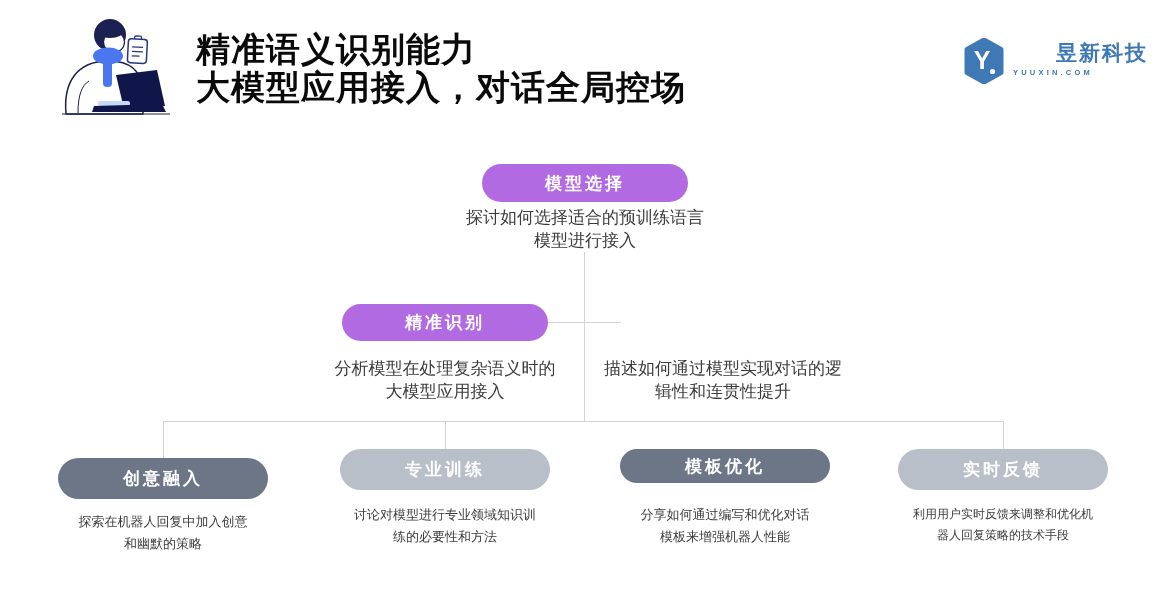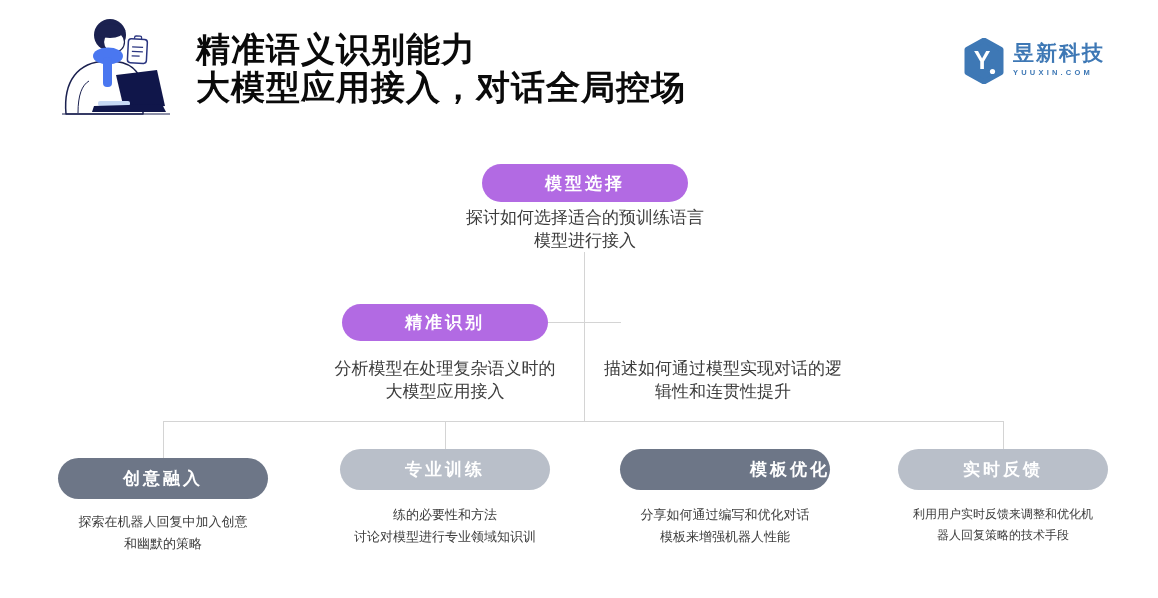--- a/index.html
+++ b/index.html
@@ -11,21 +11,21 @@
   body{font-family:"Liberation Sans","DejaVu Sans",sans-serif;}
   .stage{position:relative;width:1158px;height:598px;background:#ffffff;overflow:hidden;}
 
   
   .illus{position:absolute;left:48px;top:8px;width:130px;height:112px;}
   .titles{position:absolute;left:196px;top:30px;}
   .titles .t{font-size:34px;font-weight:800;color:var(--title);line-height:38px;letter-spacing:1px;}
   .logo{position:absolute;left:963px;top:38px;display:flex;align-items:flex-start;}
   .logo svg{width:42px;height:46px;}
   .logo .ltxt{margin-left:8px;padding-top:3px;}
-  .logo .lname{font-size:21px;font-weight:700;color:var(--logo_blue);letter-spacing:2px;line-height:24px;}
+  .logo .lname{font-size:21px;font-weight:700;color:var(--logo_blue);letter-spacing:2px;line-height:24px;margin-left:43px;}
   .logo .ldom{font-size:7.5px;font-weight:700;color:var(--logo_blue);letter-spacing:3.2px;margin-top:3px;}
 
   
   .pill{position:absolute;display:flex;align-items:center;justify-content:center;
         color:#fff;font-weight:700;font-size:17px;letter-spacing:3px;border-radius:24px;}
   .pill.purple{background:var(--purple);}
   .pill.dark{background:var(--dark);}
   .pill.light{background:var(--light);}
   .desc{position:absolute;text-align:center;font-size:17px;color:var(--desc);line-height:23px;}
   .desc.l3{font-size:13px;line-height:22px;}
@@ -113,25 +113,25 @@
   </div>
   <div class="desc l3" style="left:33px;top:511px;width:260px;">
     <div>探索在机器人回复中加入创意</div>
     <div>和幽默的策略</div>
   </div>
 
   <div class="pill light" style="left:340px;top:449px;width:210px;height:41px;">
     <span>专业训练</span>
   </div>
   <div class="desc l3" style="left:315px;top:504px;width:260px;">
+    <div>讨论对模型进行专业领域知识训</div>
     <div>练的必要性和方法</div>
-    <div>讨论对模型进行专业领域知识训</div>
   </div>
 
-  <div class="pill dark" style="left:620px;top:449px;width:210px;height:41px;justify-content:flex-end;">
+  <div class="pill dark" style="left:620px;top:449px;width:210px;height:34px;">
     <span>模板优化</span>
   </div>
   <div class="desc l3" style="left:595px;top:504px;width:260px;">
     <div>分享如何通过编写和优化对话</div>
     <div>模板来增强机器人性能</div>
   </div>
 
   <div class="pill light" style="left:898px;top:449px;width:210px;height:41px;">
     <span>实时反馈</span>
   </div>

